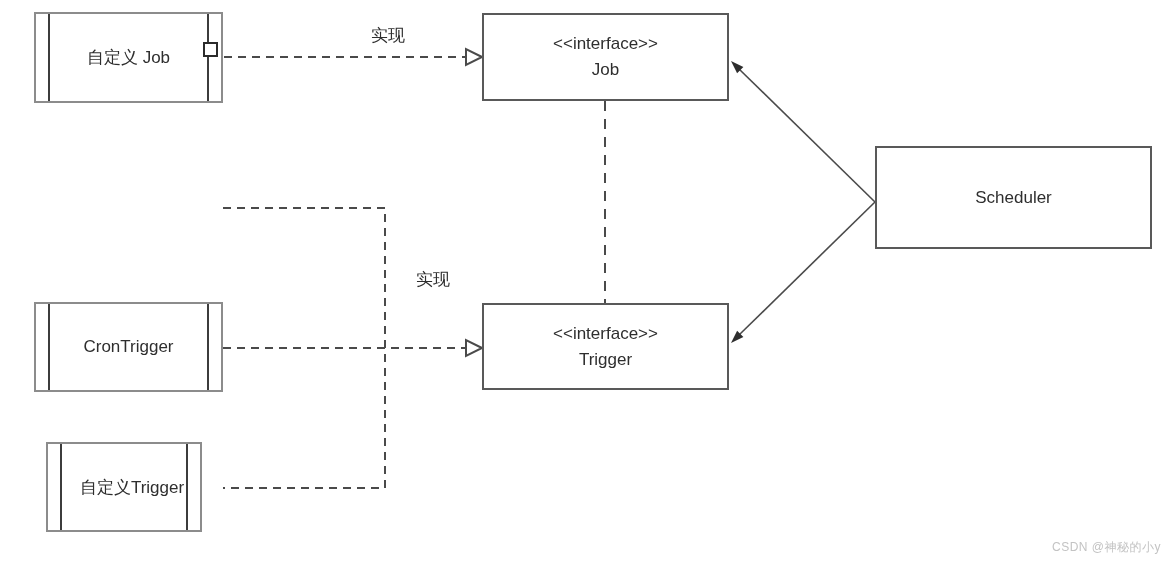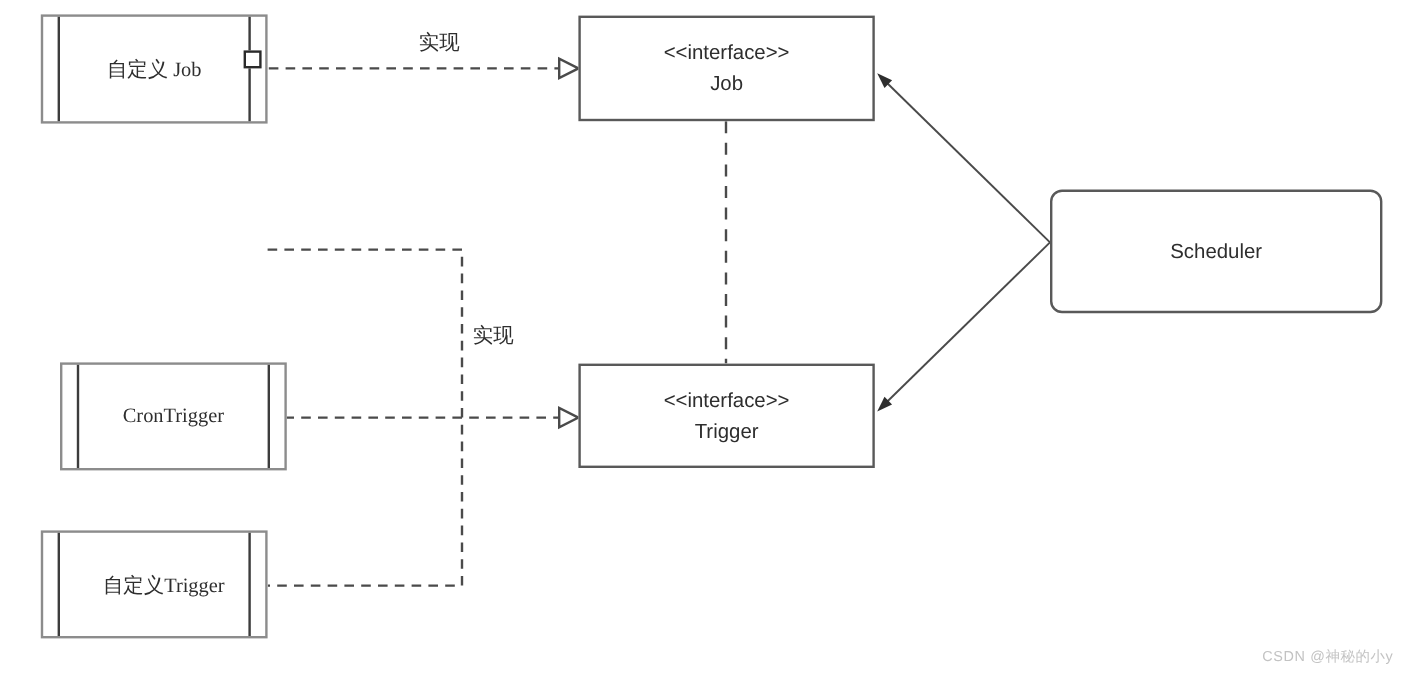--- a/index.html
+++ b/index.html
@@ -18,26 +18,26 @@
   .hollow{fill:#ffffff; stroke:var(--line); stroke-width:2;}
   .filled{fill:#2e2e2e; stroke:none;}
 
   .node{position:absolute; box-sizing:border-box; background:#ffffff;
         display:flex; align-items:center; justify-content:center;
         color:var(--text); font-size:17px;}
   .comp{border:2px solid var(--comp-outer);}
   .comp .bar{position:absolute; top:0; bottom:0; width:2px; background:var(--comp-bar);}
   .comp .bar-l{left:12px;}
   .comp .bar-r{right:12px;}
-  .comp .lbl{position:relative; z-index:2; background:transparent; padding:0 4px;font-family:Liberation Serif, serif;}
+  .comp .lbl{position:relative; z-index:2; background:transparent; padding:0 4px;}
   .port{position:absolute; left:167px; top:28px; width:11px; height:11px;
         background:#ffffff; border:2px solid #2b2b2b; z-index:3;}
   .iface{border:2px solid var(--box-border); flex-direction:column; line-height:26px;}
   .plain{border:2px solid var(--box-border);}
-  .edge-label{position:absolute; width:56px; text-align:left;
+  .edge-label{position:absolute; width:56px; text-align:right;
               color:var(--text); font-size:17px;}
   .watermark{position:absolute; right:12px; bottom:8px; font-size:12px;
              color:var(--watermark); letter-spacing:0.5px;}
 </style>
 </head>
 <body>
 
 <div class="canvas">
 
   <svg class="connectors" viewBox="0 0 1173 564">
@@ -60,43 +60,43 @@
   </svg>
 
   <div class="node comp" style="left:34px; top:12px; width:189px; height:91px;">
     <span class="bar bar-l"></span>
     <span class="bar bar-r"></span>
     <span class="port"></span>
     <span class="lbl">自定义 Job</span>
   </div>
 
 
-  <div class="node comp" style="left:34px; top:302px; width:189px; height:90px;margin-left:16px;">
+  <div class="node comp" style="left:34px; top:302px; width:189px; height:90px;">
     <span class="bar bar-l"></span>
     <span class="bar bar-r"></span>
     <span class="lbl">CronTrigger</span>
   </div>
 
-  <div class="node comp" style="left:34px; top:442px; width:189px; height:90px;padding-left:16px;">
+  <div class="node comp" style="left:46px; top:442px; width:156px; height:90px;padding-left:16px;">
     <span class="bar bar-l"></span>
     <span class="bar bar-r"></span>
     <span class="lbl">自定义Trigger</span>
   </div>
 
   <div class="node iface" style="left:482px; top:13px; width:247px; height:88px;">
     <div>&lt;&lt;interface&gt;&gt;</div>
     <div>Job</div>
   </div>
 
   <div class="node iface" style="left:482px; top:303px; width:247px; height:87px;">
     <div>&lt;&lt;interface&gt;&gt;</div>
     <div>Trigger</div>
   </div>
 
-  <div class="node plain" style="left:875px; top:158px; width:277px; height:103px;border-radius:10px;">
+  <div class="node plain" style="left:875px; top:146px; width:277px; height:103px;">
     <span class="lbl">Scheduler</span>
   </div>
 
   <div class="edge-label" style="left:349px; top:24px;">实现</div>
 
   <div class="edge-label" style="left:394px; top:268px;">实现</div>
 
   <div class="watermark">CSDN @神秘的小y</div>
 
 </div>

